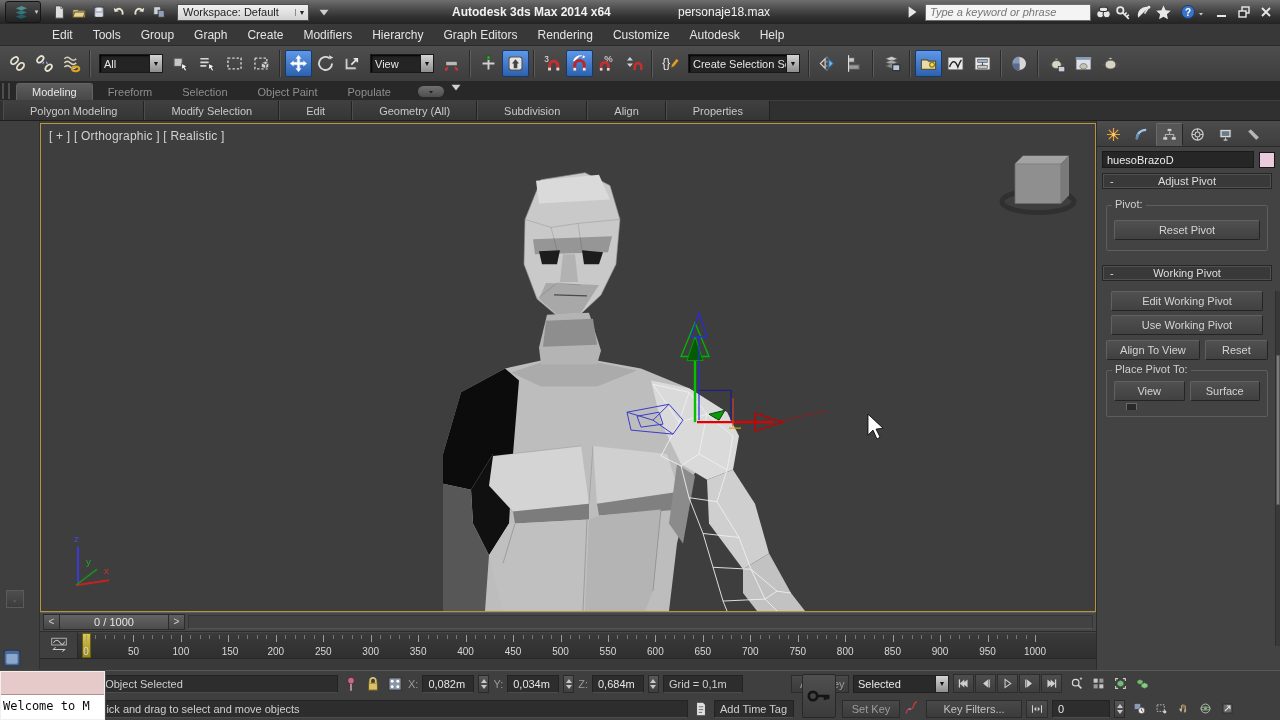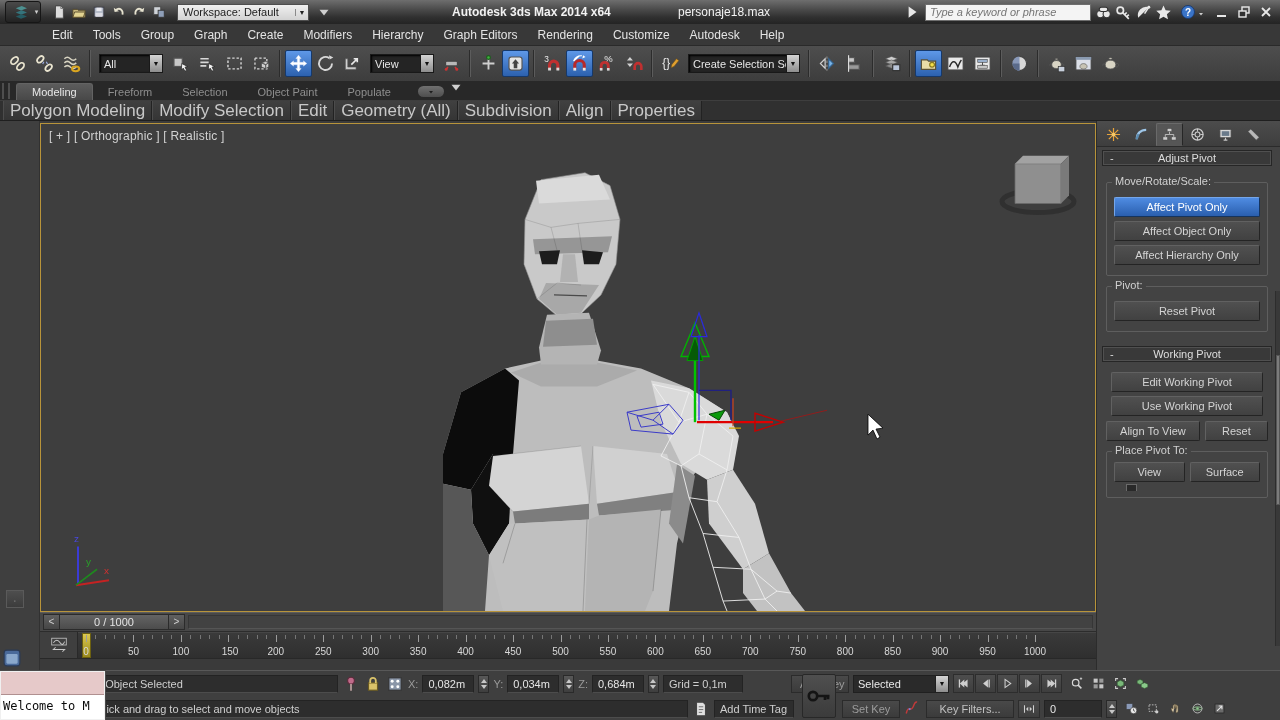--- a/index.html
+++ b/index.html
@@ -44,21 +44,21 @@
 
 
 #ribbon-tabs{height:18px;background:#282828;display:flex;align-items:flex-end;padding-left:16px;position:relative}
 .grip{position:absolute;left:2px;top:1px;bottom:1px;width:8px;border-left:2px solid #4e4e4e;border-right:2px solid #4e4e4e}
 .rtab{padding:2px 15px;color:#8e8e8e;font-size:11px}
 .rtab.active{background:linear-gradient(#5c5c5c,#484848);color:#e8e8e8;border:1px solid #636363;border-bottom:0;border-radius:3px 3px 0 0}
 .rib-pill{width:26px;height:11px;background:linear-gradient(#707070,#4e4e4e);border-radius:6px;margin:0 3px 3px 12px;display:flex;align-items:center;justify-content:center}
 .rib-pill svg{width:8px;height:8px}
 .rib-dd{width:9px;height:9px;margin-bottom:4px}
 #ribbon-panels{height:21px;background:#303030;border-top:1px solid #3e3e3e;border-bottom:1px solid #1f1f1f;display:flex;align-items:stretch;padding-left:3px}
-.rpanel{padding:0 6px;display:flex;align-items:center;color:#c8c8c8;background:linear-gradient(#404040,#353535);border-right:1px solid #222;border-left:1px solid #4c4c4c;font-size:17px;white-space:nowrap}
+.rpanel{padding:0 26px;display:flex;align-items:center;color:#c8c8c8;background:linear-gradient(#404040,#353535);border-right:1px solid #222;border-left:1px solid #4c4c4c;font-size:11px;white-space:nowrap}
 
 
 #main{display:flex;height:549px}
 #left-strip{width:40px;background:#3f3f3f;border-right:1px solid #313131;position:relative;flex:0 0 auto}
 .strip-arrow{position:absolute;bottom:62px;left:6px;width:25px;height:20px;background:linear-gradient(#4e4e4e,#3c3c3c);border:1px solid #5a5a5a;padding:4px 7px}
 .blue-ico{position:absolute;bottom:3px;left:3px;width:34px;height:44px}
 #center-col{flex:1;display:flex;flex-direction:column;min-width:0}
 #viewport{position:relative;flex:1;border:1px solid #b8943a;background:#3e3e3e;margin-top:2px;overflow:hidden}
 #viewport svg.scene{position:absolute;inset:0;width:100%;height:100%}
 #vp-label{position:absolute;top:5px;left:8px;color:#d2d2d2;font-size:12px;letter-spacing:.2px}
@@ -110,21 +110,21 @@
 .sb-row{height:25px;display:flex;align-items:center;gap:4px;padding:0 4px 0 90px}
 .sfield{height:18px;background:#2d2d2d;border:1px solid #232323;border-bottom-color:#4c4c4c;color:#cfcfcf;display:flex;align-items:center;padding:0 5px;font-size:11px;white-space:nowrap;overflow:hidden}
 .num{width:52px;color:#e6e6e6}
 .slabel{color:#9a9a9a;font-size:11px}
 .spin{width:11px;height:18px;display:flex;flex-direction:column;gap:2px;justify-content:center;align-items:center;background:linear-gradient(#585858,#3e3e3e);border:1px solid #2a2a2a}
 .spin i{display:block;width:0;height:0;border:3px solid transparent}
 .spin .up{border-bottom:4px solid #c8c8c8;border-top:none}
 .spin .dn{border-top:4px solid #c8c8c8;border-bottom:none}
 .sicon{width:18px;height:18px;display:inline-block;flex:0 0 auto}
 .sb-btn{height:18px;padding:0 8px;background:linear-gradient(#494949,#3b3b3b);border:1px solid #2b2b2b;color:#9c9c9c;font-size:11px;font-family:"Liberation Sans",sans-serif;white-space:nowrap}
-.sb-btn.lt{color:#c2c2c2;width:88px}
+.sb-btn.lt{color:#c2c2c2;width:96px}
 .sb-dd{width:96px;height:18px;background:#2a2a2a;border:1px solid #202020;display:flex;align-items:center;color:#e8e8e8}
 .sb-dd .v{flex:1;padding:0 4px}
 .sb-dd .a{width:13px;height:100%;background:linear-gradient(#d4d4d4,#8e8e8e);display:flex;align-items:center;justify-content:center;color:#111;font-size:7px;border-left:1px solid #202020}
 .pb{display:flex;gap:1px}
 .pb .sicon{width:21px;height:19px;background:linear-gradient(#4d4d4d,#3e3e3e);border:1px solid #2d2d2d;padding:2px}
 .pb.flat .sicon{background:none;border-color:transparent}
 .keyspace{width:40px;flex:0 0 auto}
 .keybtn{position:absolute;left:802px;top:3px;width:34px;height:44px;background:linear-gradient(#4f4f4f,#3b3b3b);border:1px solid #282828;border-radius:2px;display:flex;align-items:center;justify-content:center;padding:7px 4px}
 .keybtn .sicon{width:100%;height:100%}
 
@@ -680,33 +680,31 @@
           <div class="cptab"><svg viewBox="0 0 16 16" width="100%" height="100%" aria-hidden="true">
               <rect x="2" y="2.5" width="12" height="9" rx="1" fill="#d8d8d8" stroke="#444"></rect>
               <rect x="4" y="4.5" width="8" height="5" fill="#6a7a8a"></rect>
               <path d="M6 14h4M8 11.5V14" stroke="#c8c8c8" stroke-width="1.2"></path>
             </svg></div>
           <div class="cptab"><svg viewBox="0 0 16 16" width="100%" height="100%" aria-hidden="true">
               <path d="M2 5l3-3 3 3 6 6-3 3-6-6z" fill="#b8b8b8" stroke="#444" stroke-width=".7"></path>
               <path d="M2 5l3 3" stroke="#444" stroke-width=".7"></path>
             </svg></div>
         </div>
+      <div class="cp-name-row">
+        <input class="cp-name" value="huesoBrazoD" style="">
+        <span class="swatch" id="obj-swatch" style="background: rgb(236, 202, 222);"></span>
+      </div>
       <div class="cp-scroll">
         <div class="rollout">
           <div class="rollout-h">
             <span class="col">-</span>
             <span>Adjust Pivot</span>
           </div>
           <div class="rollout-b">
-            <div class="group">
-              <span class="glabel">Move/Rotate/Scale:</span>
-              <button class="btn3 wbtn blue">Affect Pivot Only</button>
-              <button class="btn3 wbtn">Affect Object Only</button>
-              <button class="btn3 wbtn">Affect Hierarchy Only</button>
-            </div>
             <div class="group">
               <span class="glabel">Pivot:</span>
               <button class="btn3 wbtn">Reset Pivot</button>
             </div>
           </div>
         </div>
         <div class="rollout">
           <div class="rollout-h">
             <span class="col">-</span>
             <span>Working Pivot</span>

